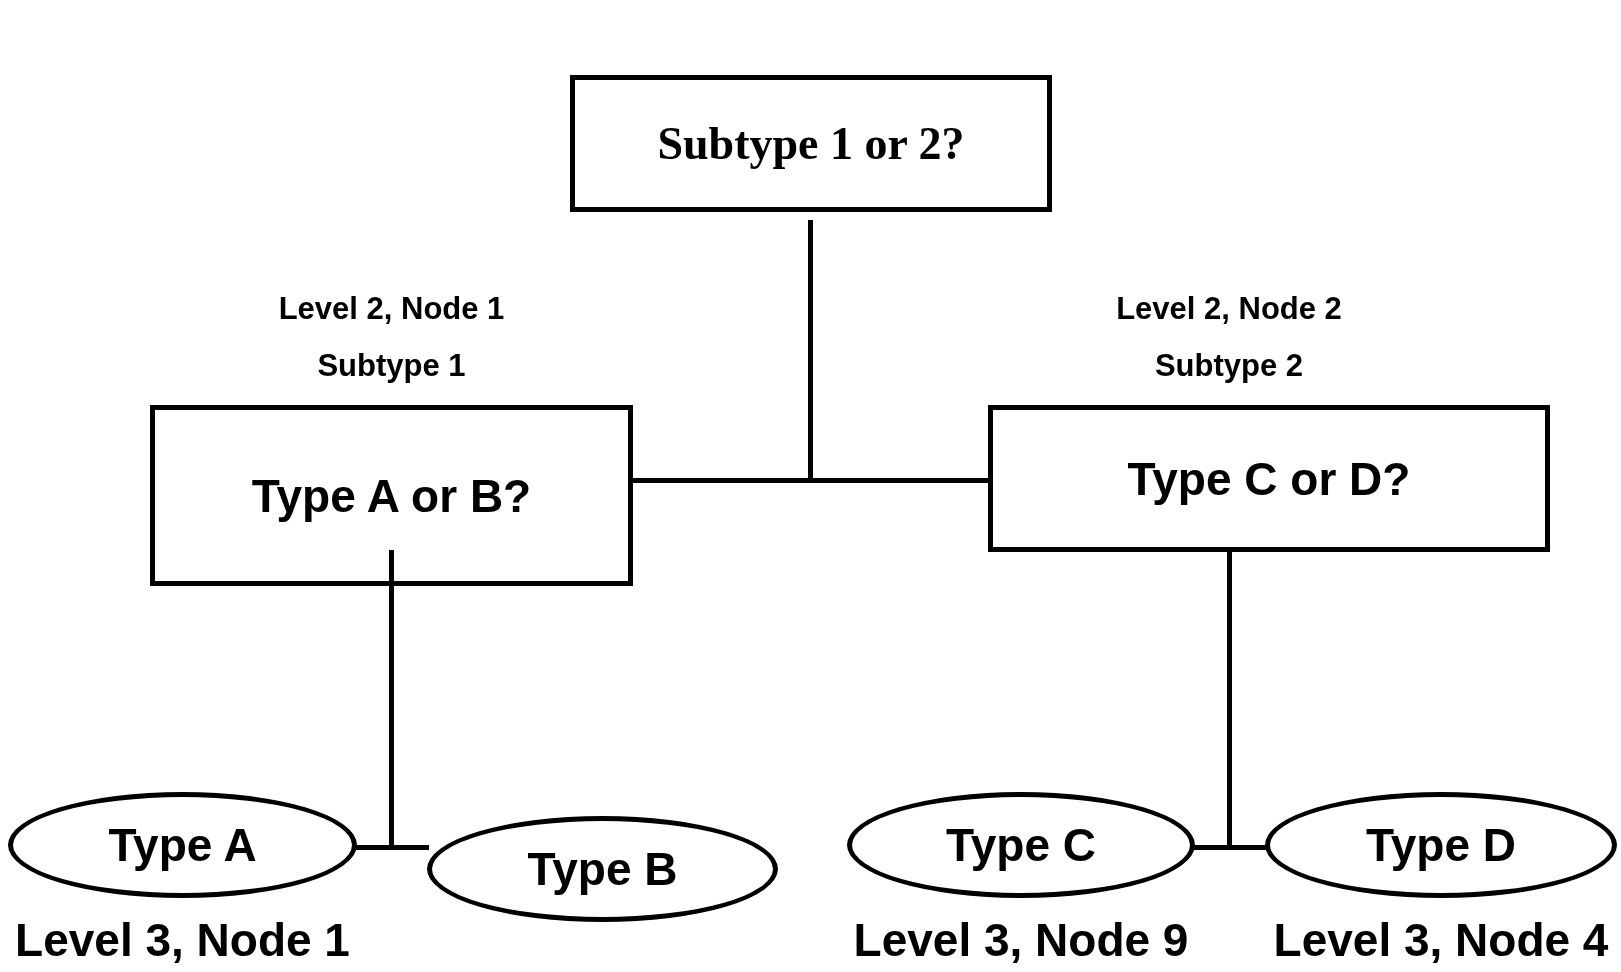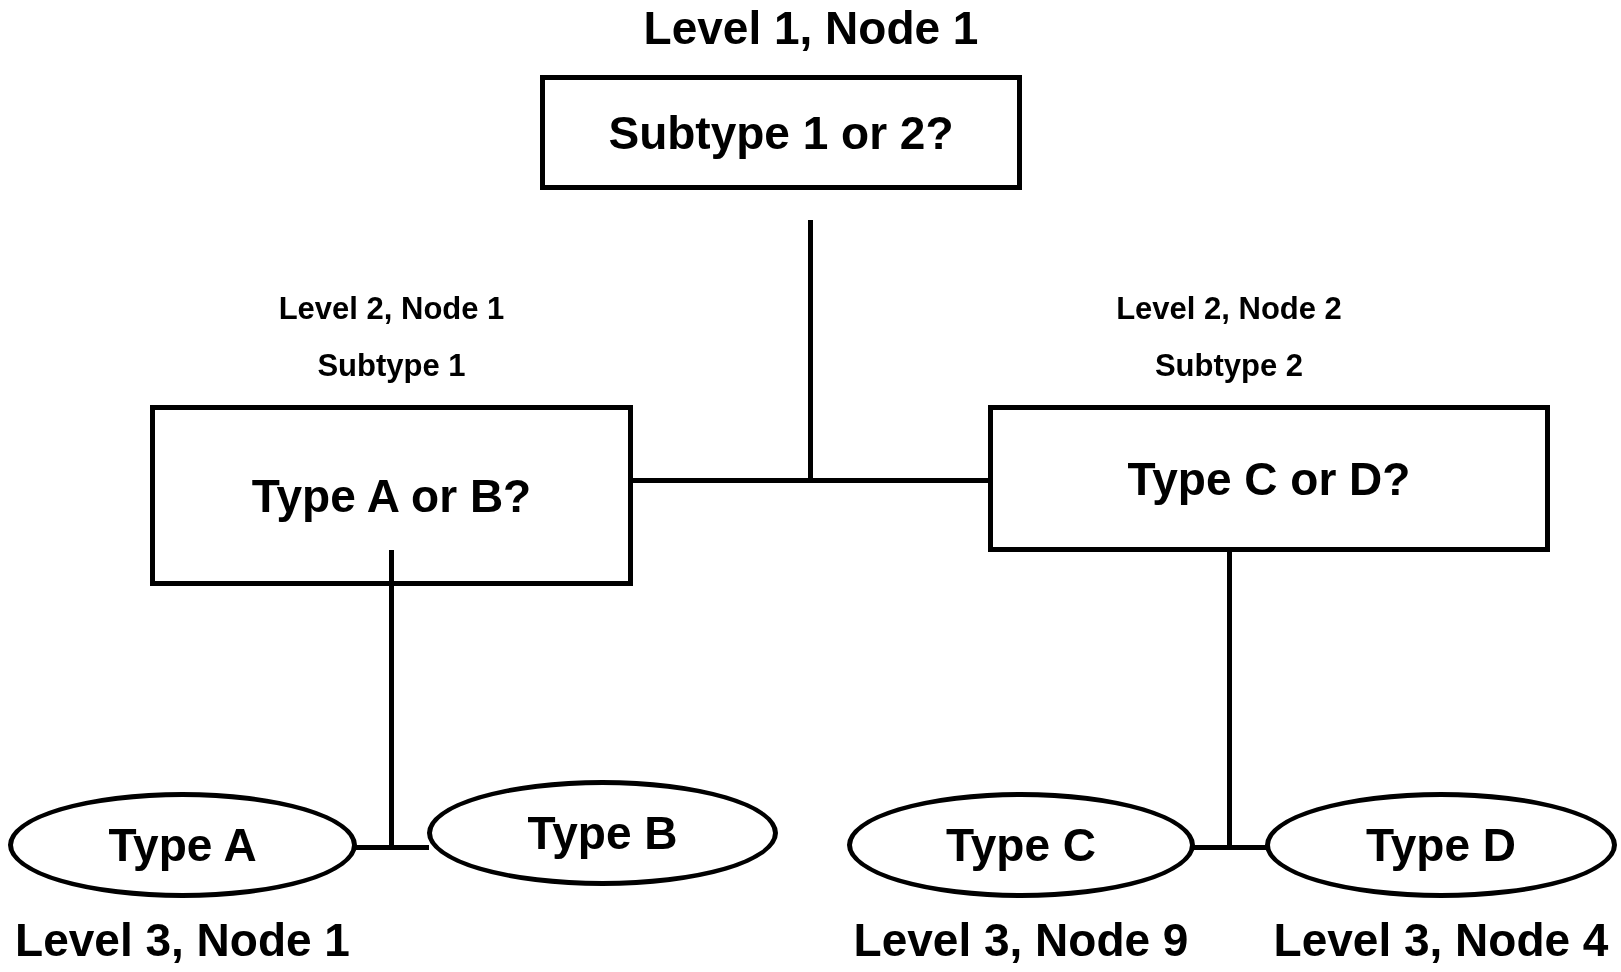--- a/index.html
+++ b/index.html
@@ -58,46 +58,45 @@
     line-height: 57px;
   }
   .caption-stack .sub {
   }
   .line {
     position: absolute;
     background: var(--line);
   }
   
   #caption-l1n1      { left: 611px;  top: 2px;   width: 400px; }
-  #box-l1n1          { left: 540px;  top: 75px;  width: 482px; height: 115px; }
+  #box-l1n1          { left: 570px;  top: 75px;  width: 482px; height: 137px; font-family: Liberation Serif, serif; }
   #caption-l2n1      { left: 150px;  top: 280px; width: 483px; }
   #caption-l2n2      { left: 988px;  top: 280px; width: 482px; }
   #box-l2n1          { left: 150px;  top: 405px; width: 483px; height: 181px; }
   #box-l2n2          { left: 988px;  top: 405px; width: 562px; height: 147px; }
   #conn-root-v       { left: 808px;  top: 220px; width: 5px;   height: 263px; }
   #conn-mid-h        { left: 633px;  top: 478px; width: 355px; height: 5px; }
   #conn-left-v       { left: 389px;  top: 550px; width: 5px;   height: 300px; }
   #conn-right-v      { left: 1227px; top: 550px; width: 5px;   height: 300px; }
   #conn-left-stub-h  { left: 355px;  top: 845px; width: 74px;  height: 5px; }
   #conn-right-stub-h { left: 1193px; top: 845px; width: 74px;  height: 5px; }
   #ellipse-l3n1      { left: 8px;    top: 792px; width: 349px; height: 106px; }
-  #ellipse-l3n2      { left: 427px;  top: 780px; width: 351px; height: 106px; }
+  #ellipse-l3n2      { left: 427px;  top: 816px; width: 351px; height: 106px; }
   #ellipse-l3n3      { left: 847px;  top: 792px; width: 348px; height: 106px; }
   #ellipse-l3n4      { left: 1265px; top: 792px; width: 352px; height: 106px; }
   #caption-l3n1      { left: -17px;  top: 914px; width: 399px; }
   #caption-l3n2      { left: 402px;  top: 914px; width: 401px; }
   #caption-l3n3      { left: 822px;  top: 914px; width: 398px; }
   #caption-l3n4      { left: 1240px; top: 914px; width: 402px; }
 </style>
 </head>
 <body>
 
 <div id="canvas">
 
-  <div id="caption-l1n1" class="node-caption">Level 1, Node 1</div>
   <div id="box-l1n1" class="rect-node">
     <span>Subtype 1 or 2?</span>
   </div>
 
   <div id="conn-root-v" class="line"></div>
   <div id="conn-mid-h" class="line"></div>
 
   <div id="caption-l2n1" class="caption-stack">
     <div>Level 2, Node 1</div>
     <div class="sub">Subtype 1</div>

